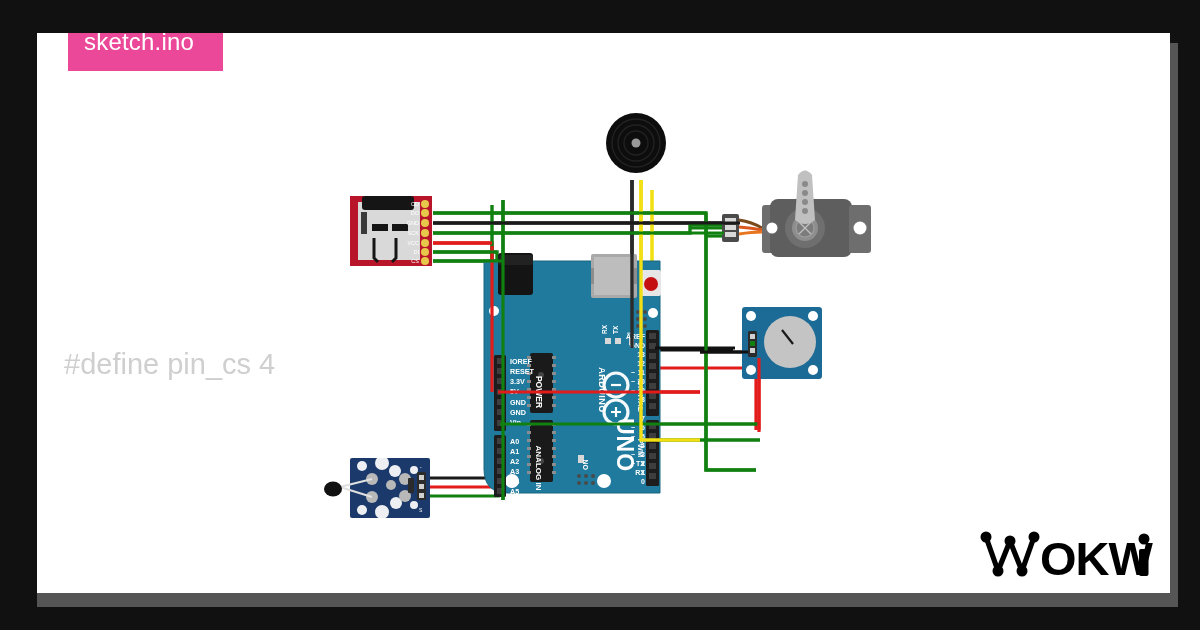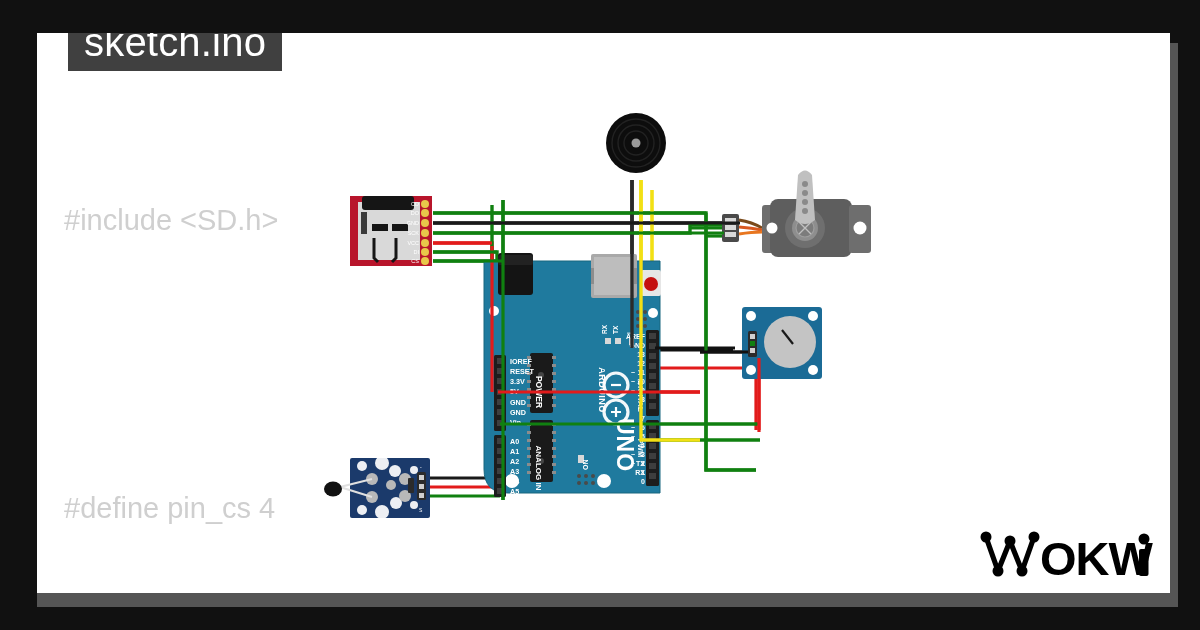--- a/index.html
+++ b/index.html
@@ -5,22 +5,22 @@
   html,body{margin:0;padding:0;background:#111111;}
   body{width:1200px;height:630px;overflow:hidden;font-family:"Liberation Sans",sans-serif;}
 
   #root{position:relative;width:1200px;height:630px;background:#111111;}
 
   
   .page-shadow{position:absolute;left:47px;top:43px;width:1131px;height:560px;background:#555555;}
   .page{position:absolute;left:37px;top:33px;width:1133px;height:560px;background:#ffffff;}
 
   
-  .file-tab{position:absolute;left:68px;top:17px;padding:6px 16px 10px 16px;background:#404040;color:#ffffff;
-            font-size:40px;line-height:38px;letter-spacing:.2px;font-family:"Liberation Sans",sans-serif;}
+  .file-tab{position:absolute;left:68px;top:17px;padding:6px 29px 10px 16px;background:#ec4899;color:#ffffff;
+            font-size:24px;line-height:38px;letter-spacing:.2px;font-family:"Liberation Sans",sans-serif;}
 
   
   .code{position:absolute;left:64px;top:100px;width:700px;color:#cfcfcf;font-size:29px;line-height:48px;
         font-family:"Liberation Sans",sans-serif;white-space:pre;pointer-events:none;}
   .code .blank{display:block;height:48px;}
   .code .ln{display:block;}
 
   
   .bar-gray{position:absolute;left:37px;top:593px;width:1141px;height:14px;background:#555555;}
   .bar-dark{position:absolute;left:0;top:607px;width:1200px;height:23px;background:#111111;}
@@ -406,21 +406,20 @@
       <path d="M433 243 L492 243" stroke="#e21b1b" stroke-width="3.2"></path>
       <path d="M433 252 L497 252" stroke="#108010" stroke-width="3.2"></path>
       <path d="M433 261 L503 261" stroke="#108010" stroke-width="3.2"></path>
       <path d="M759 358 L759 430" stroke="#e21b1b" stroke-width="3.2"></path>
       <path d="M700 352 L748 352" stroke="#111111" stroke-width="3"></path>
     </g>
 
   </svg>
 
   <div class="code">
-    <span class="ln">#include &lt;SD.h&gt;</span>
     <span class="blank"></span>
     <span class="ln">#define pin_cs 4</span>
     
     
     
     
     
     
     
   </div>

